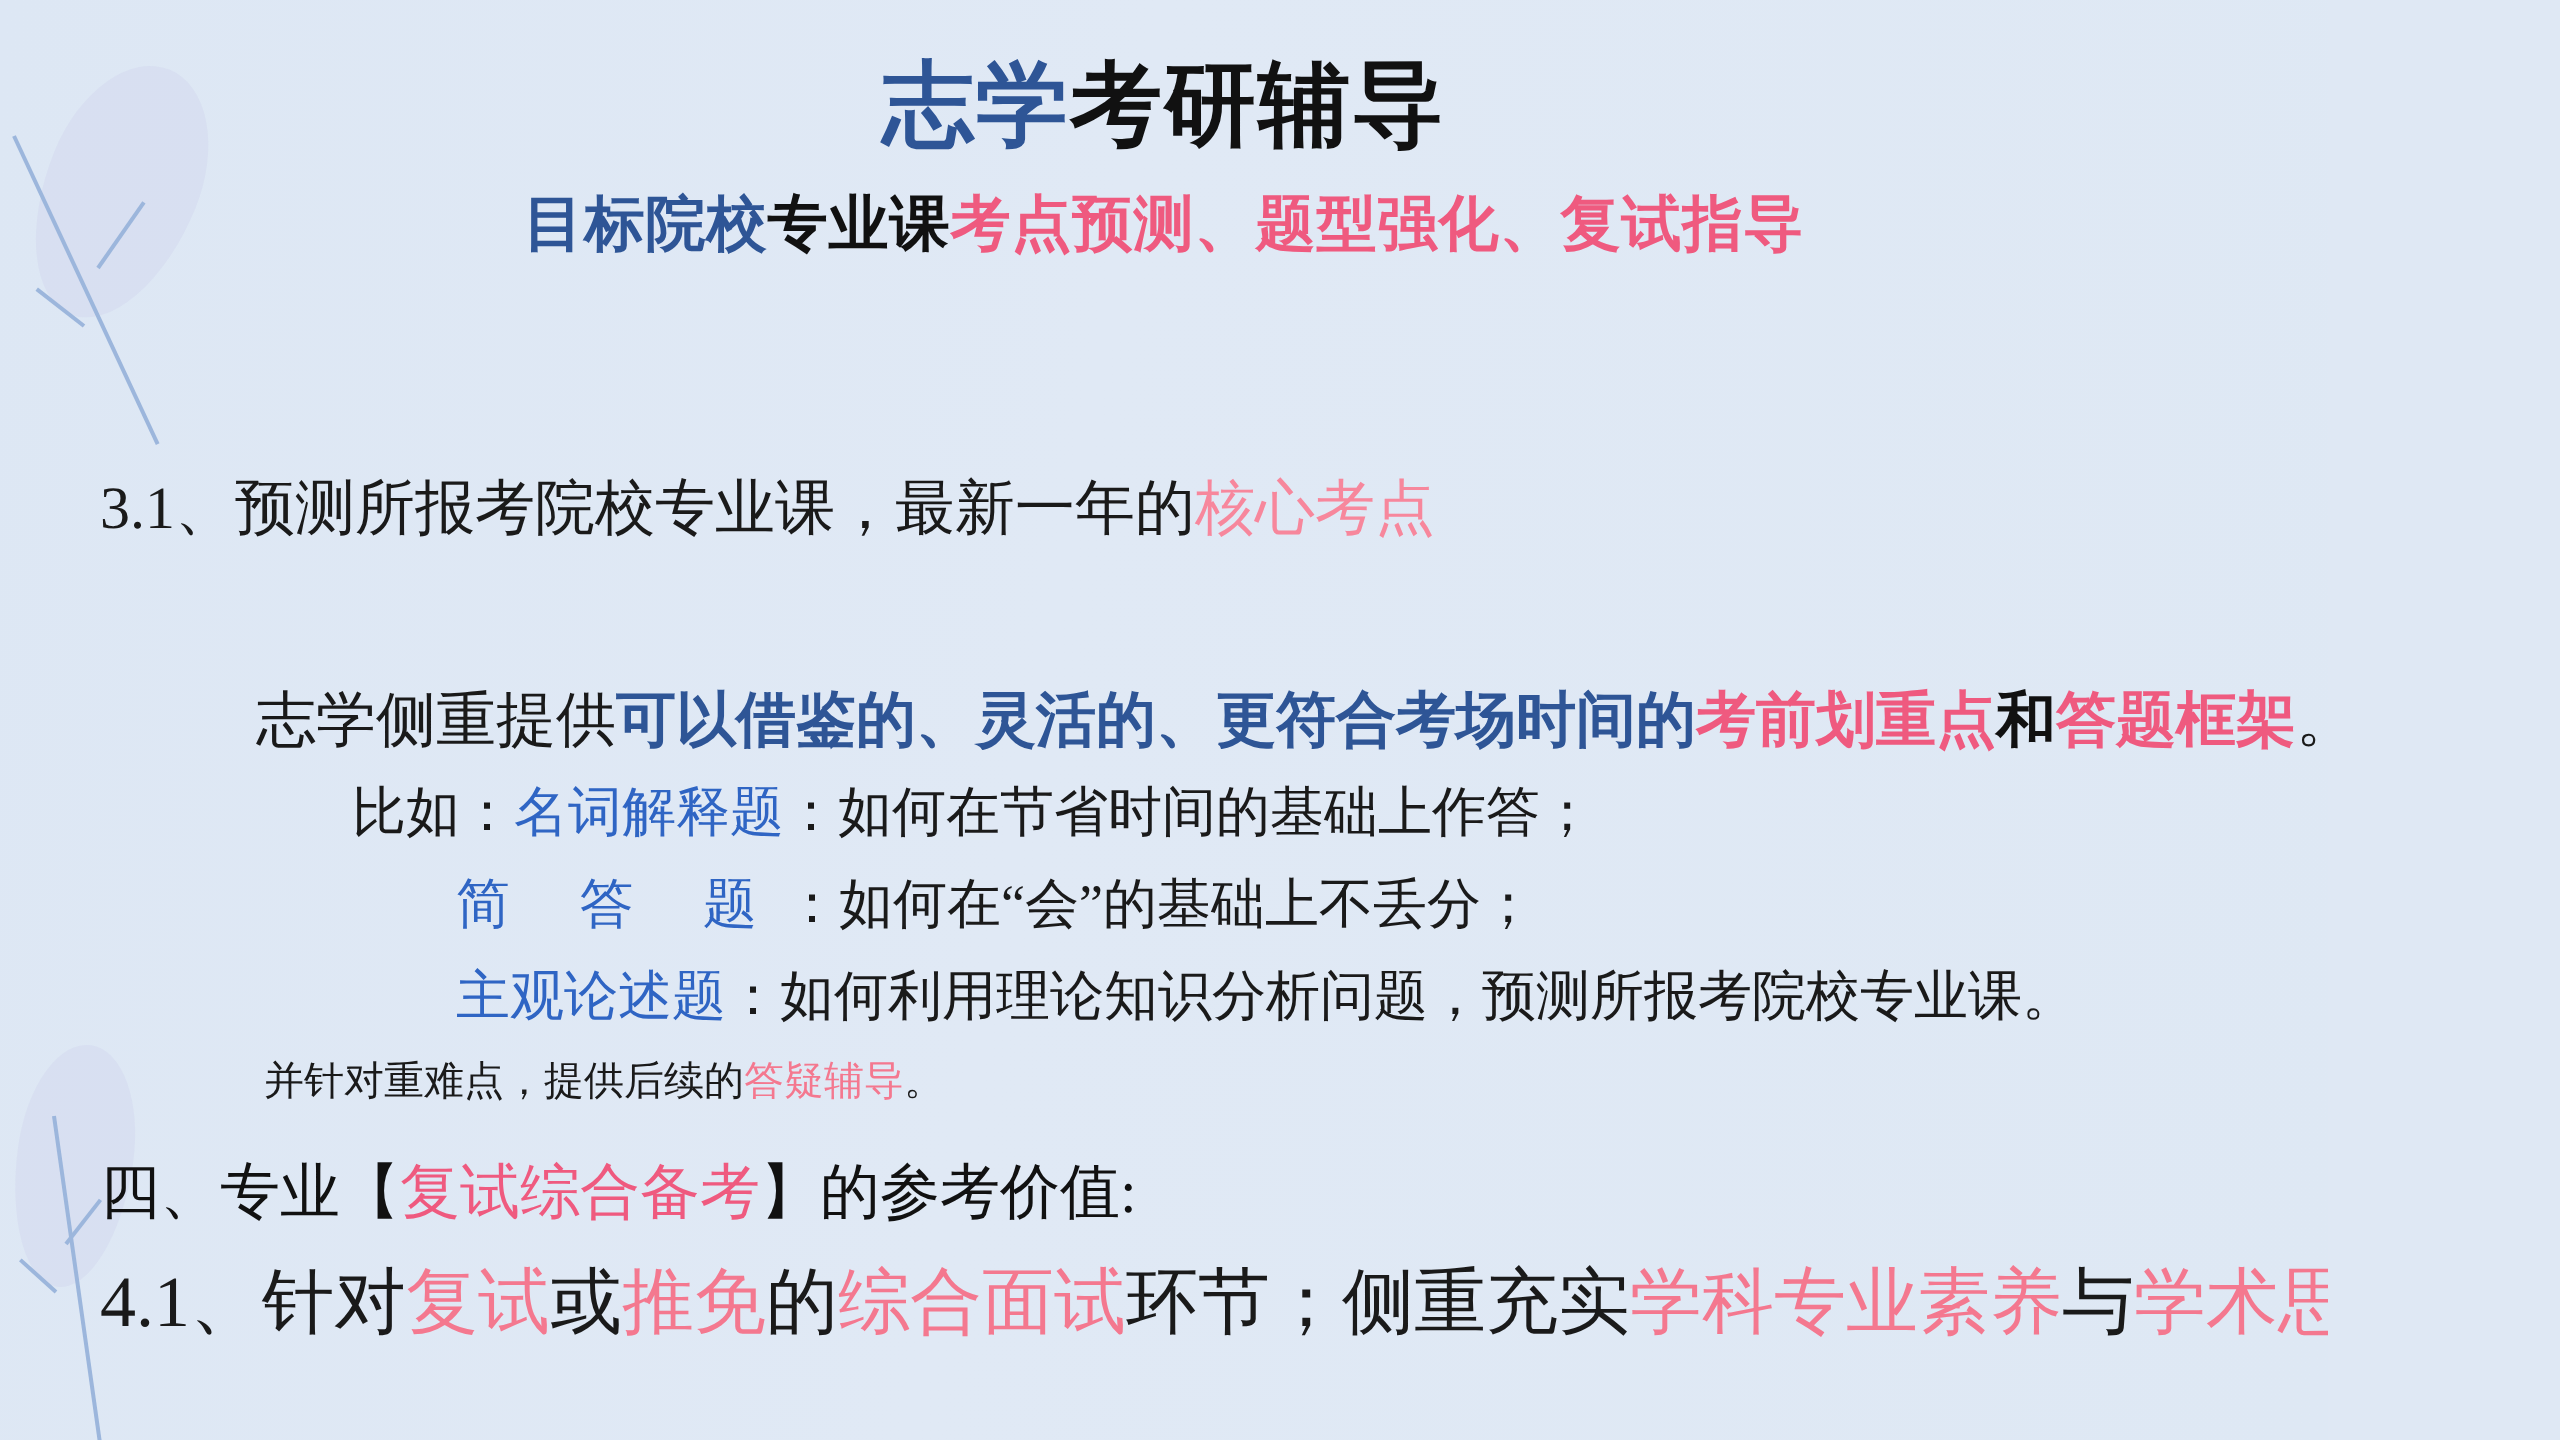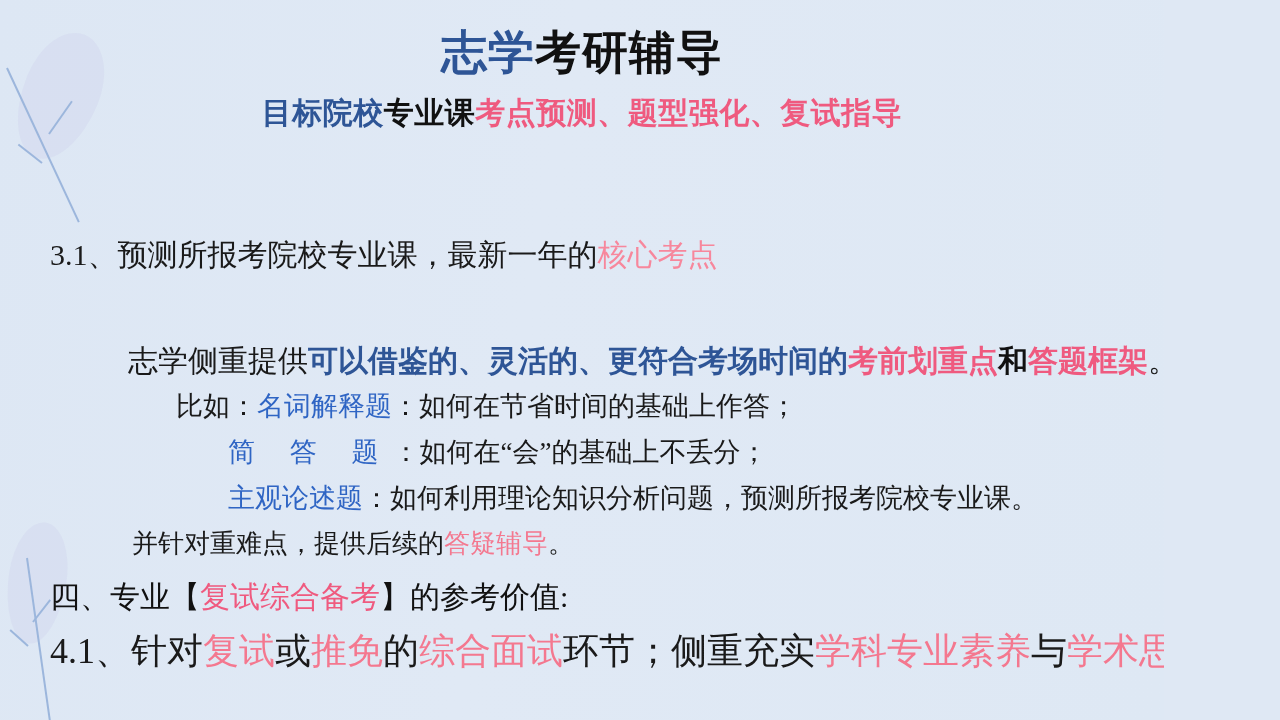--- a/index.html
+++ b/index.html
@@ -124,21 +124,21 @@
     white-space: nowrap;
     line-height: 1.1;
   }
   .l-h3   { left: 52px;  top: 182px; font-size: 30px; font-weight: bold; }
   .l-31   { left: 50px;  top: 238px; font-size: 30px; }
   .l-32a  { left: 50px;  top: 296px; font-size: 30px; }
   .l-32b  { left: 128px; top: 344px; font-size: 30px; }
   .l-ex1  { left: 140px; top: 392px; font-size: 27px; margin-left: 36px; }
   .l-ex2  { left: 228px; top: 438px; font-size: 27px; }
   .l-ex3  { left: 228px; top: 484px; font-size: 27px; }
-  .l-tail { left: 132px; top: 530px; font-size: 26px; }
+  .l-tail { left: 132px; top: 530px; font-size: 20px; }
   .l-h4   { left: 50px;  top: 580px; font-size: 30px; font-weight: normal; }
   .l-41   { left: 50px;  top: 632px; font-size: 36px; }
 
   .spaced { letter-spacing: 14px; margin-top: 19px; }
 </style>
 </head>
 <body>
 
 <div class="slide">
 

